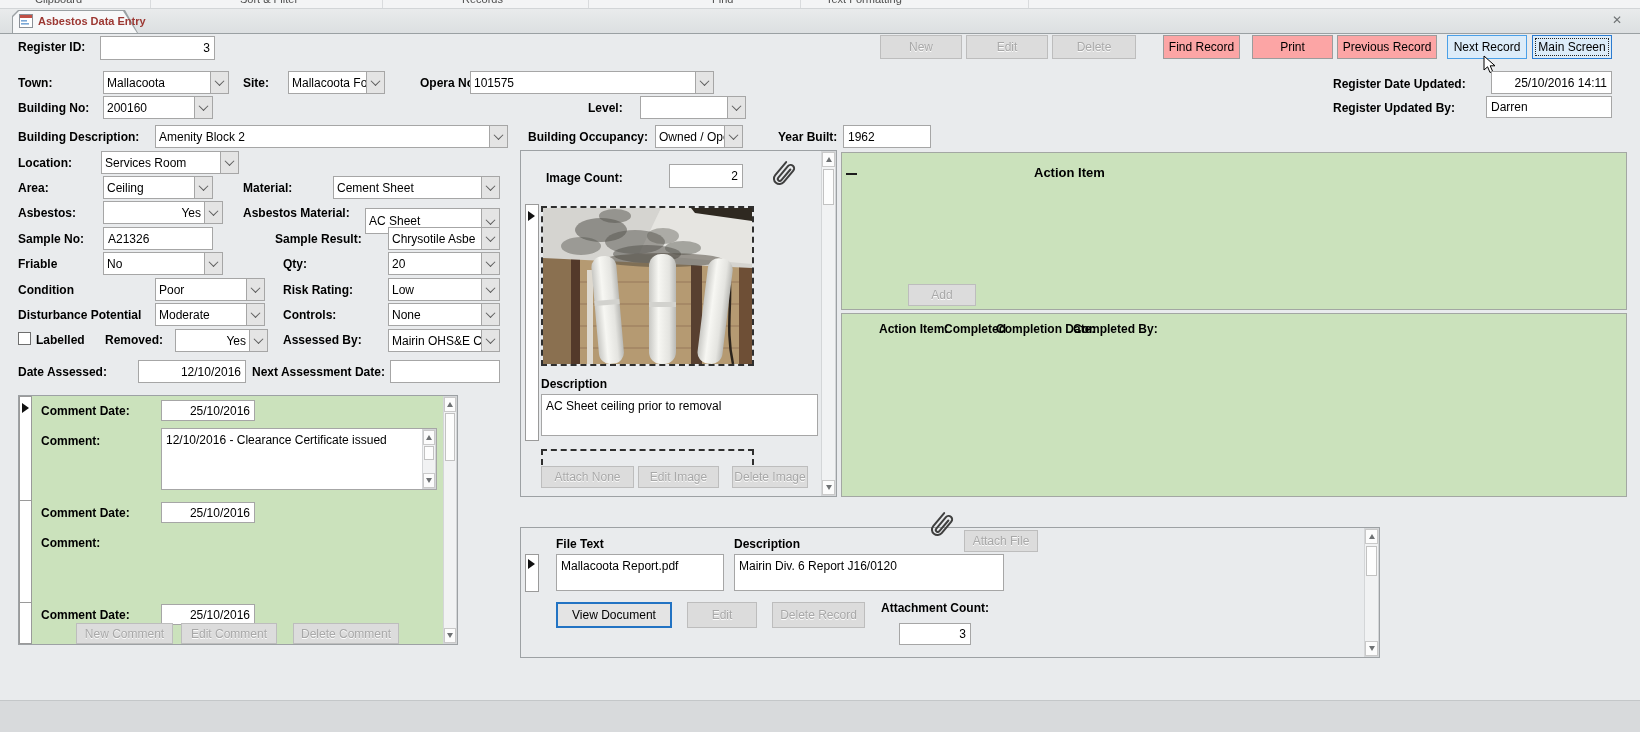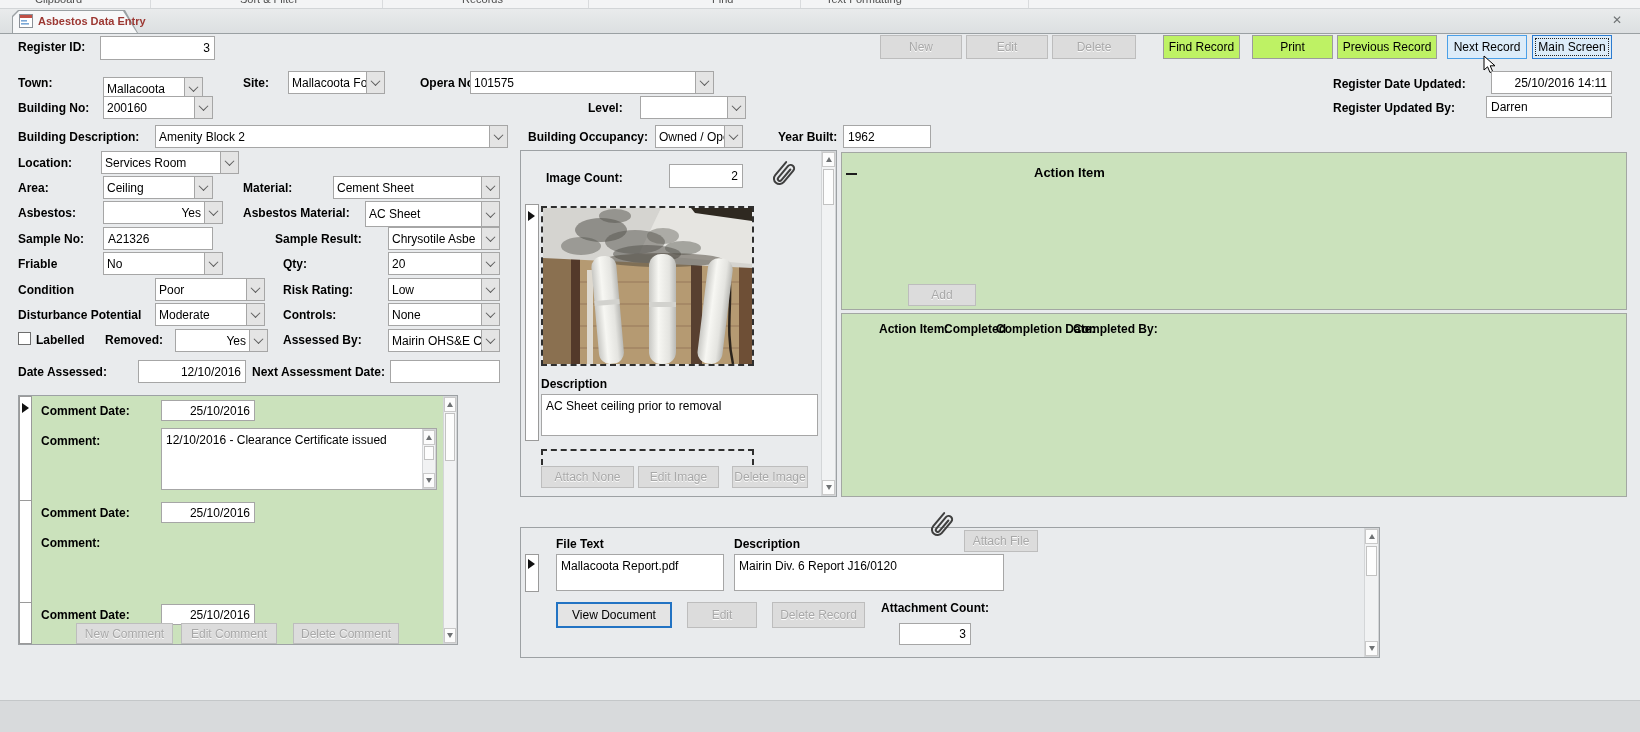--- a/index.html
+++ b/index.html
@@ -18,21 +18,21 @@
   
   .lbl{position:absolute;font-size:12px;font-weight:bold;white-space:nowrap;}
   .tb{position:absolute;background:#fff;border:1px solid #a6a6a6;font-size:12px;display:flex;align-items:center;padding:0 4px;box-sizing:border-box;overflow:hidden;}
   .tb.r{justify-content:flex-end;}
   .tb.ta{align-items:flex-start;padding-top:3px;line-height:1.35;white-space:normal;}
   .combo{position:absolute;background:#fff;border:1px solid #a6a6a6;display:flex;box-sizing:border-box;font-size:12px;}
   .combo .val{flex:1;padding:0 3px;display:flex;align-items:center;overflow:hidden;white-space:nowrap;}
   .combo .val.r{justify-content:flex-end;}
   .combo .dd{width:17px;background:#e4e4e4;border-left:1px solid #a6a6a6;display:flex;align-items:center;justify-content:center;}
   .chev{width:6px;height:6px;border-right:1.6px solid #5c5c5c;border-bottom:1.6px solid #5c5c5c;transform:rotate(45deg) translate(-1px,-1px);}
-  .btn{position:absolute;box-sizing:border-box;background:#bef264;border:1px solid #9c9c9c;font-size:12px;display:flex;align-items:center;justify-content:center;white-space:nowrap;}
+  .btn{position:absolute;box-sizing:border-box;background:#fca5a5;border:1px solid #9c9c9c;font-size:12px;display:flex;align-items:center;justify-content:center;white-space:nowrap;}
   .btn.dis{color:#a8a8a8;background:#dcdcdc;border-color:#bdbdbd;text-shadow:0 1px 0 rgba(255,255,255,.9);}
   .btn.hov{background:#dcecf9;border-color:#4ba0e8;}
   .btn.foc{background:#dcecf9;border-color:#2b7bd0;outline:1px dotted #222;outline-offset:-4px;}
   .btn.vdoc{border:2px solid #2273c3;background:#e4e4e4;}
   .panelg{position:absolute;background:#cbe2bc;border:1px solid #a3a7a3;box-sizing:border-box;}
   .subform{position:absolute;border:1px solid #9da1a4;box-sizing:border-box;}
   .recsel{position:absolute;background:#fff;border:1px solid #9a9a9a;box-sizing:border-box;}
   .rarrow{position:absolute;width:0;height:0;border-top:5px solid transparent;border-bottom:5px solid transparent;border-left:7px solid #111;}
   .cbx{position:absolute;width:13px;height:13px;background:#fff;border:1px solid #6e6e6e;box-sizing:border-box;}
   .dashbox{position:absolute;border:2px dashed #2f2f2f;box-sizing:border-box;}
@@ -90,21 +90,21 @@
   <div class="btn" style="left:1252px;top:35px;width:81px;height:24px">Print</div>
   <div class="btn" style="left:1337px;top:35px;width:100px;height:24px">Previous Record</div>
   <div class="btn hov" style="left:1447px;top:35px;width:80px;height:24px">Next Record</div>
   <div class="btn foc" style="left:1532px;top:35px;width:80px;height:24px">Main Screen</div>
 
   <svg style="position:absolute;left:1483px;top:55px" width="13" height="19" viewBox="0 0 13 19">
     <path d="M1 1 L1 15 L4.6 11.8 L7 17.5 L9.6 16.3 L7.2 10.8 L12 10.8 Z" fill="#fff" stroke="#000" stroke-width="1"></path>
   </svg>
 
   <span class="lbl" style="left:18px;top:76px">Town:</span>
-  <div class="combo" style="left:103px;top:77px;width:100px;height:23px">
+  <div class="combo" style="left:103px;top:71px;width:126px;height:23px">
     <span class="val">Mallacoota</span>
     <span class="dd">
         <i class="chev"></i>
       </span>
   </div>
   <span class="lbl" style="left:243px;top:76px">Site:</span>
   <div class="combo" style="left:288px;top:71px;width:97px;height:23px">
     <span class="val">Mallacoota Fore</span>
     <span class="dd">
         <i class="chev"></i>
@@ -178,21 +178,21 @@
   </div>
 
   <span class="lbl" style="left:18px;top:206px">Asbestos:</span>
   <div class="combo" style="left:103px;top:201px;width:120px;height:23px">
     <span class="val r">Yes</span>
     <span class="dd">
         <i class="chev"></i>
       </span>
   </div>
   <span class="lbl" style="left:243px;top:206px">Asbestos Material:</span>
-  <div class="combo" style="left:365px;top:201px;width:135px;height:26px">
+  <div class="combo" style="left:365px;top:208px;width:135px;height:26px">
     <span class="val">AC Sheet</span>
     <span class="dd">
         <i class="chev"></i>
       </span>
   </div>
 
   <span class="lbl" style="left:18px;top:232px">Sample No:</span>
   <div class="tb" style="left:103px;top:227px;width:110px;height:23px">A21326</div>
   <span class="lbl" style="left:275px;top:232px">Sample Result:</span>
   <div class="combo" style="left:388px;top:227px;width:112px;height:23px">

